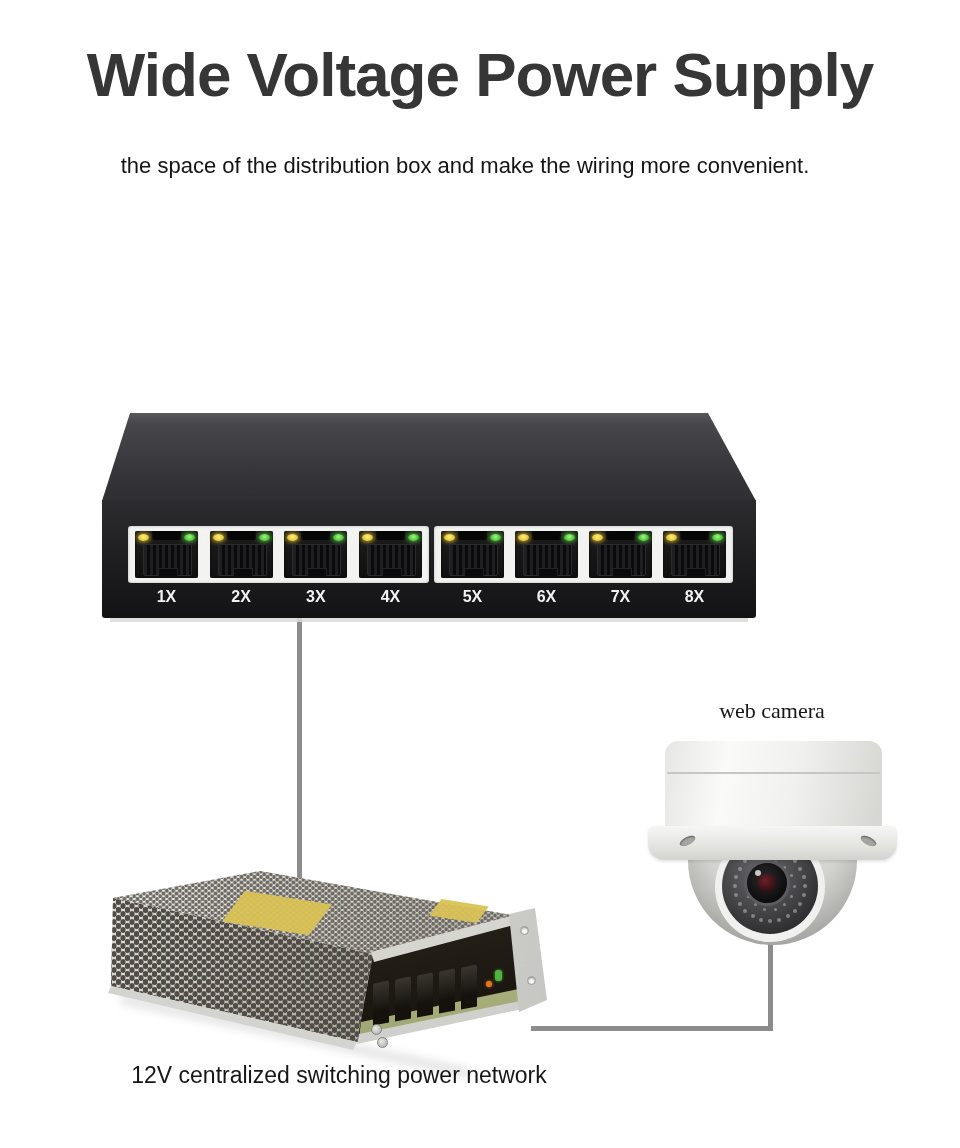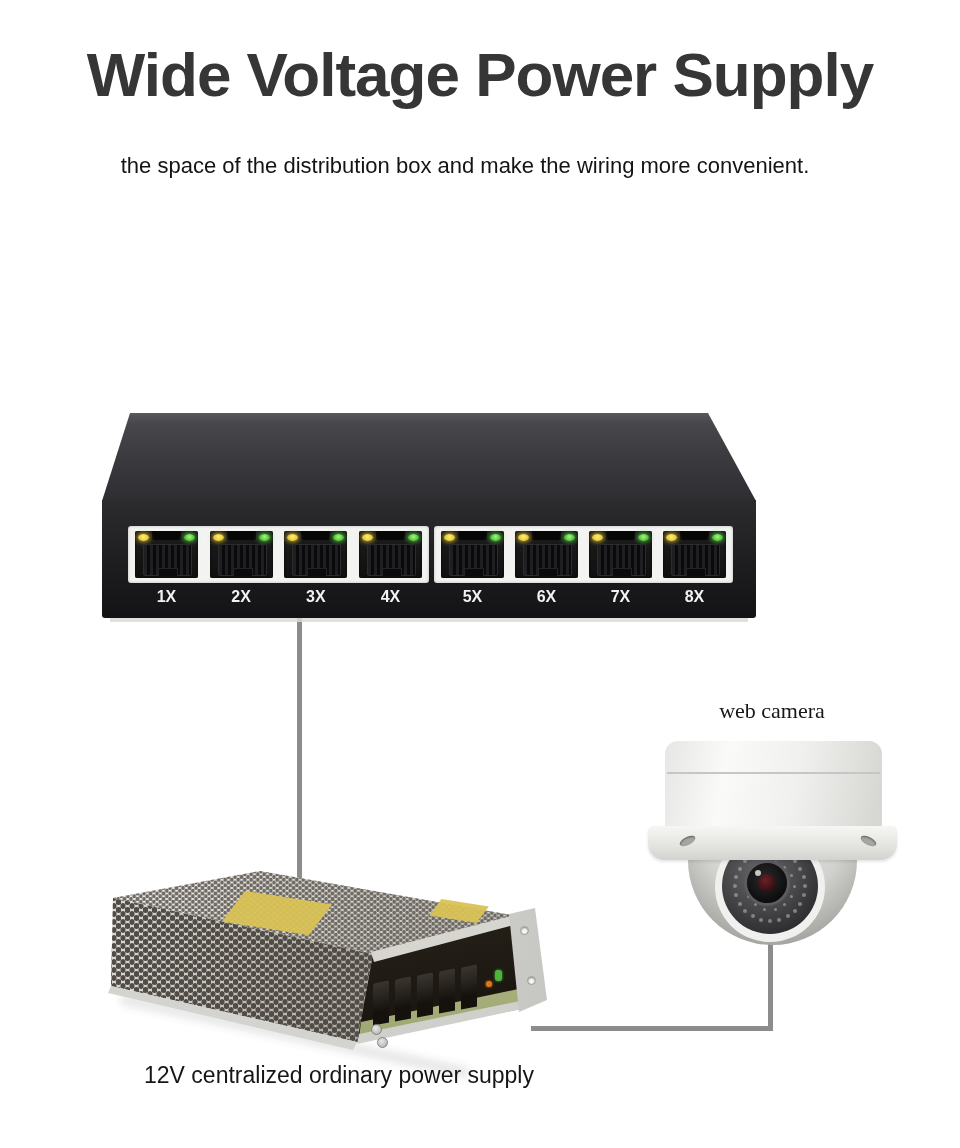--- a/index.html
+++ b/index.html
@@ -327,15 +327,15 @@
     <div class="psu-led psu-led-green"></div>
     <div class="psu-flange"></div>
     <div class="flange-hole fh1"></div>
     <div class="flange-hole fh2"></div>
     <div class="psu-label-patch patch-1"></div>
     <div class="psu-label-patch patch-2"></div>
     <div class="psu-bolt b1"></div>
     <div class="psu-bolt b2"></div>
   </div>
 
-  <div class="device-label psu-label">12V centralized ordinary power supply</div>
+  <div class="device-label psu-label">12V centralized switching power network</div>
 
 </div>
 
 </body></html>

